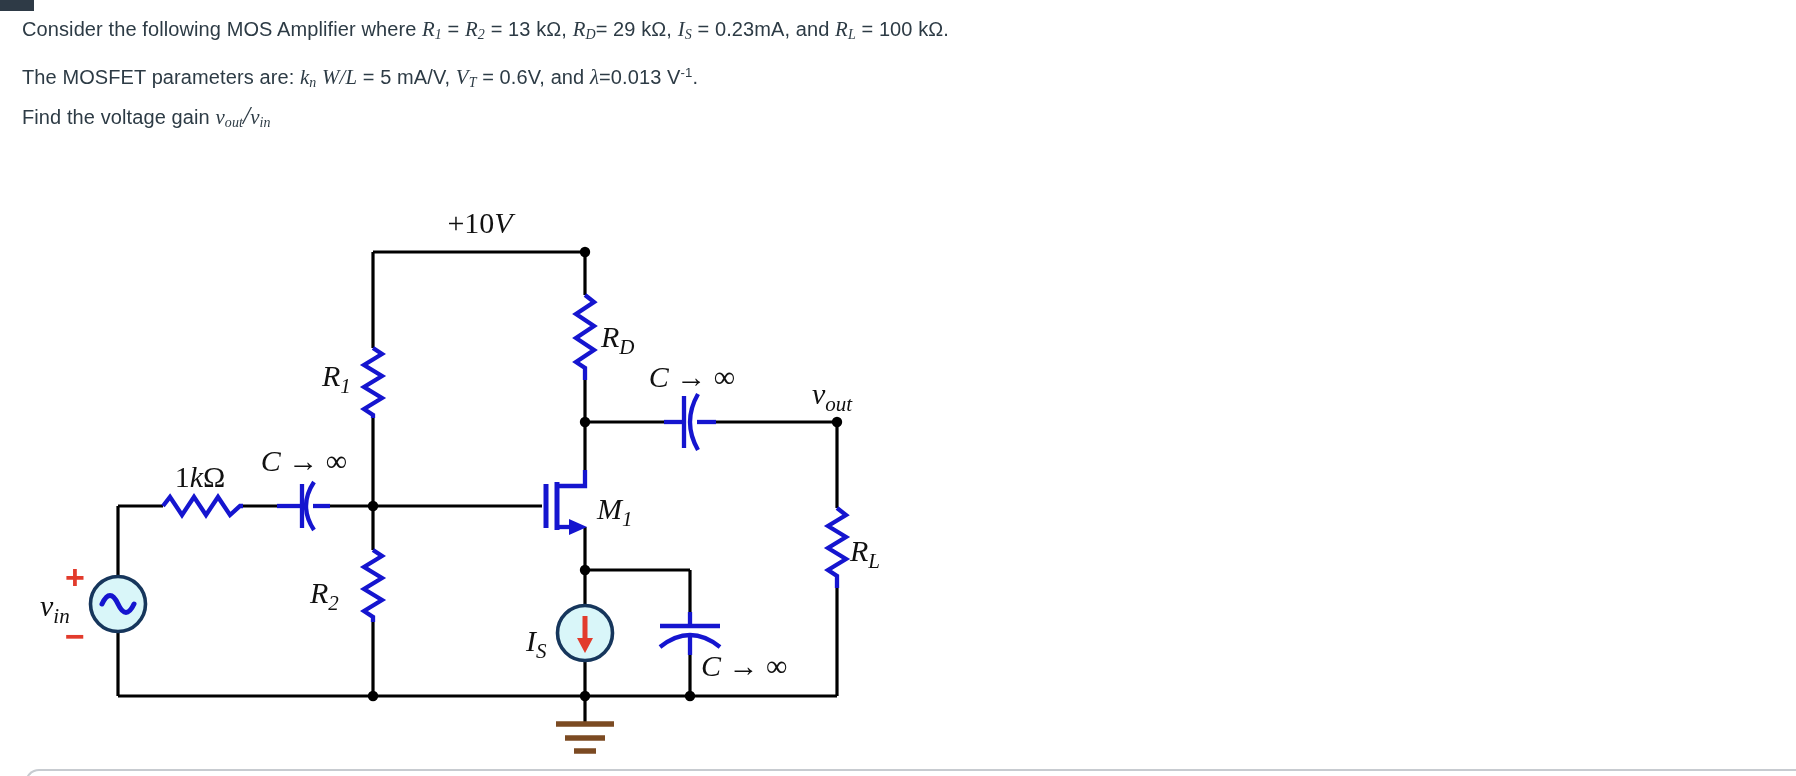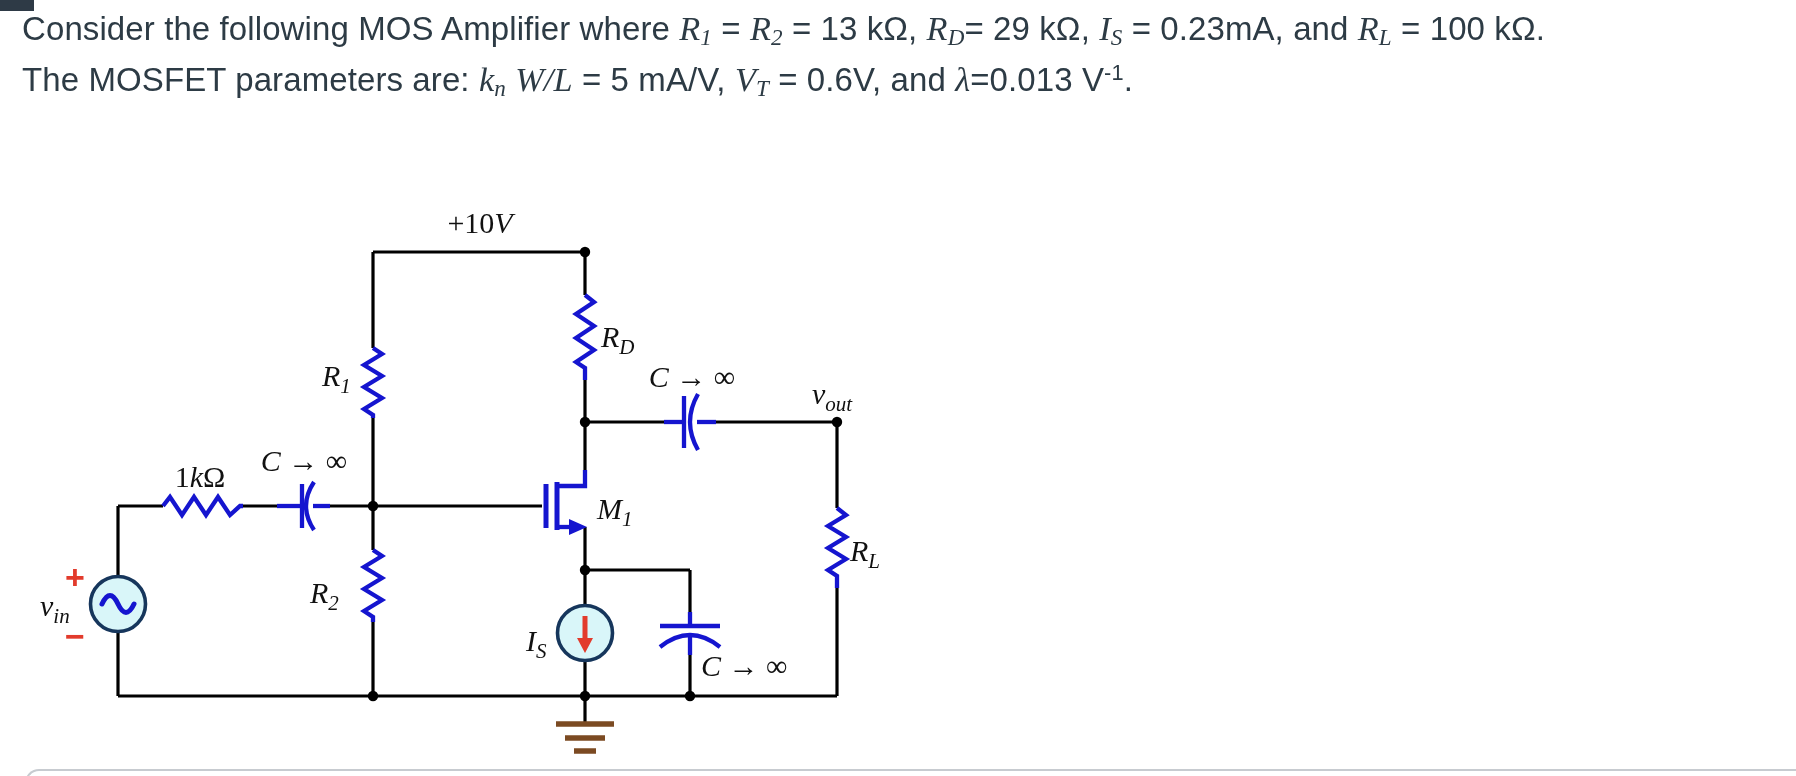--- a/index.html
+++ b/index.html
@@ -6,21 +6,21 @@
     --slate:#2d3b45; --ink:#111111; --wire:#000000; --blue:#1515cf;
     --red:#e23b2c; --srcfill:#d9f6f9; --srcborder:#16365c; --brown:#7b4a22;
     --gray:#c7cbd0; --darkrect:#2e3a46; --bg:#ffffff;
   }
   html,body{margin:0;padding:0;}
   body{background:var(--bg);font-family:"Liberation Sans",sans-serif;}
   #stage{position:relative;width:1796px;height:776px;background:var(--bg);overflow:hidden;}
 
   .top-fragment{position:absolute;left:0;top:0;width:34px;height:11px;background:var(--darkrect);}
 
-  .problem{position:absolute;left:22px;top:7px;color:var(--slate);font-size:33px;line-height:43.5px;letter-spacing:0.1px;white-space:nowrap;}
+  .problem{position:absolute;left:22px;top:7px;color:var(--slate);font-size:20px;line-height:43.5px;letter-spacing:0.1px;white-space:nowrap;}
   .problem .line{height:43.5px;}
   .seg-p{font-family:"Liberation Sans",sans-serif;}
   .seg-v{font-family:"Liberation Serif",serif;font-style:italic;font-size:1.04em;}
   .seg-sub{font-family:"Liberation Serif",serif;font-style:italic;font-size:0.7em;vertical-align:-0.22em;}
   .seg-sup{font-family:"Liberation Sans",sans-serif;font-size:0.66em;vertical-align:0.5em;}
   .seg-slash{font-family:"Liberation Serif",serif;font-style:italic;font-size:1.28em;}
 
   svg{position:absolute;left:0;top:165px;}
   .wire{stroke:var(--wire);stroke-width:3.2;fill:none;}
   .comp{stroke:var(--blue);stroke-width:4.3;fill:none;stroke-linejoin:miter;}
@@ -44,20 +44,21 @@
 </head>
 <body>
 
 <div id="stage">
 
   <div class="top-fragment"></div>
 
   <div class="problem">
     <div class="line"><span class="seg-p">Consider the following MOS Amplifier where </span><span class="seg-v">R</span><span class="seg-sub">1</span><span class="seg-p"> = </span><span class="seg-v">R</span><span class="seg-sub">2</span><span class="seg-p"> = 13 kΩ, </span><span class="seg-v">R</span><span class="seg-sub">D</span><span class="seg-p">= 29 kΩ, </span><span class="seg-v">I</span><span class="seg-sub">S</span><span class="seg-p"> = 0.23mA, and </span><span class="seg-v">R</span><span class="seg-sub">L</span><span class="seg-p"> = 100 kΩ.</span></div>
     <div class="line"><span class="seg-p">The MOSFET parameters are: </span><span class="seg-v">k</span><span class="seg-sub">n</span><span class="seg-p"> </span><span class="seg-v">W/L</span><span class="seg-p"> = 5 mA/V, </span><span class="seg-v">V</span><span class="seg-sub">T</span><span class="seg-p"> = 0.6V, and </span><span class="seg-v">λ</span><span class="seg-p">=0.013 V</span><span class="seg-sup">-1</span><span class="seg-p">.</span></div>
+    <div class="line"><span class="seg-p">Find the voltage gain </span><span class="seg-v">v</span><span class="seg-sub">out</span><span class="seg-slash">/</span><span class="seg-v">v</span><span class="seg-sub">in</span></div>
   </div>
 
   <svg width="950" height="611" viewBox="0 0 950 611">
 
     <g>
       <path class="wire" d="M373,87 H585"></path>
       <path class="wire" d="M373,87 V183 M373,253 V385 M373,457 V531"></path>
       <path class="wire" d="M585,87 V130 M585,215 V257"></path>
       <path class="wire" d="M585,257 H664 M716,257 H837"></path>
       <path class="wire" d="M837,257 V343 M837,423 V531"></path>

